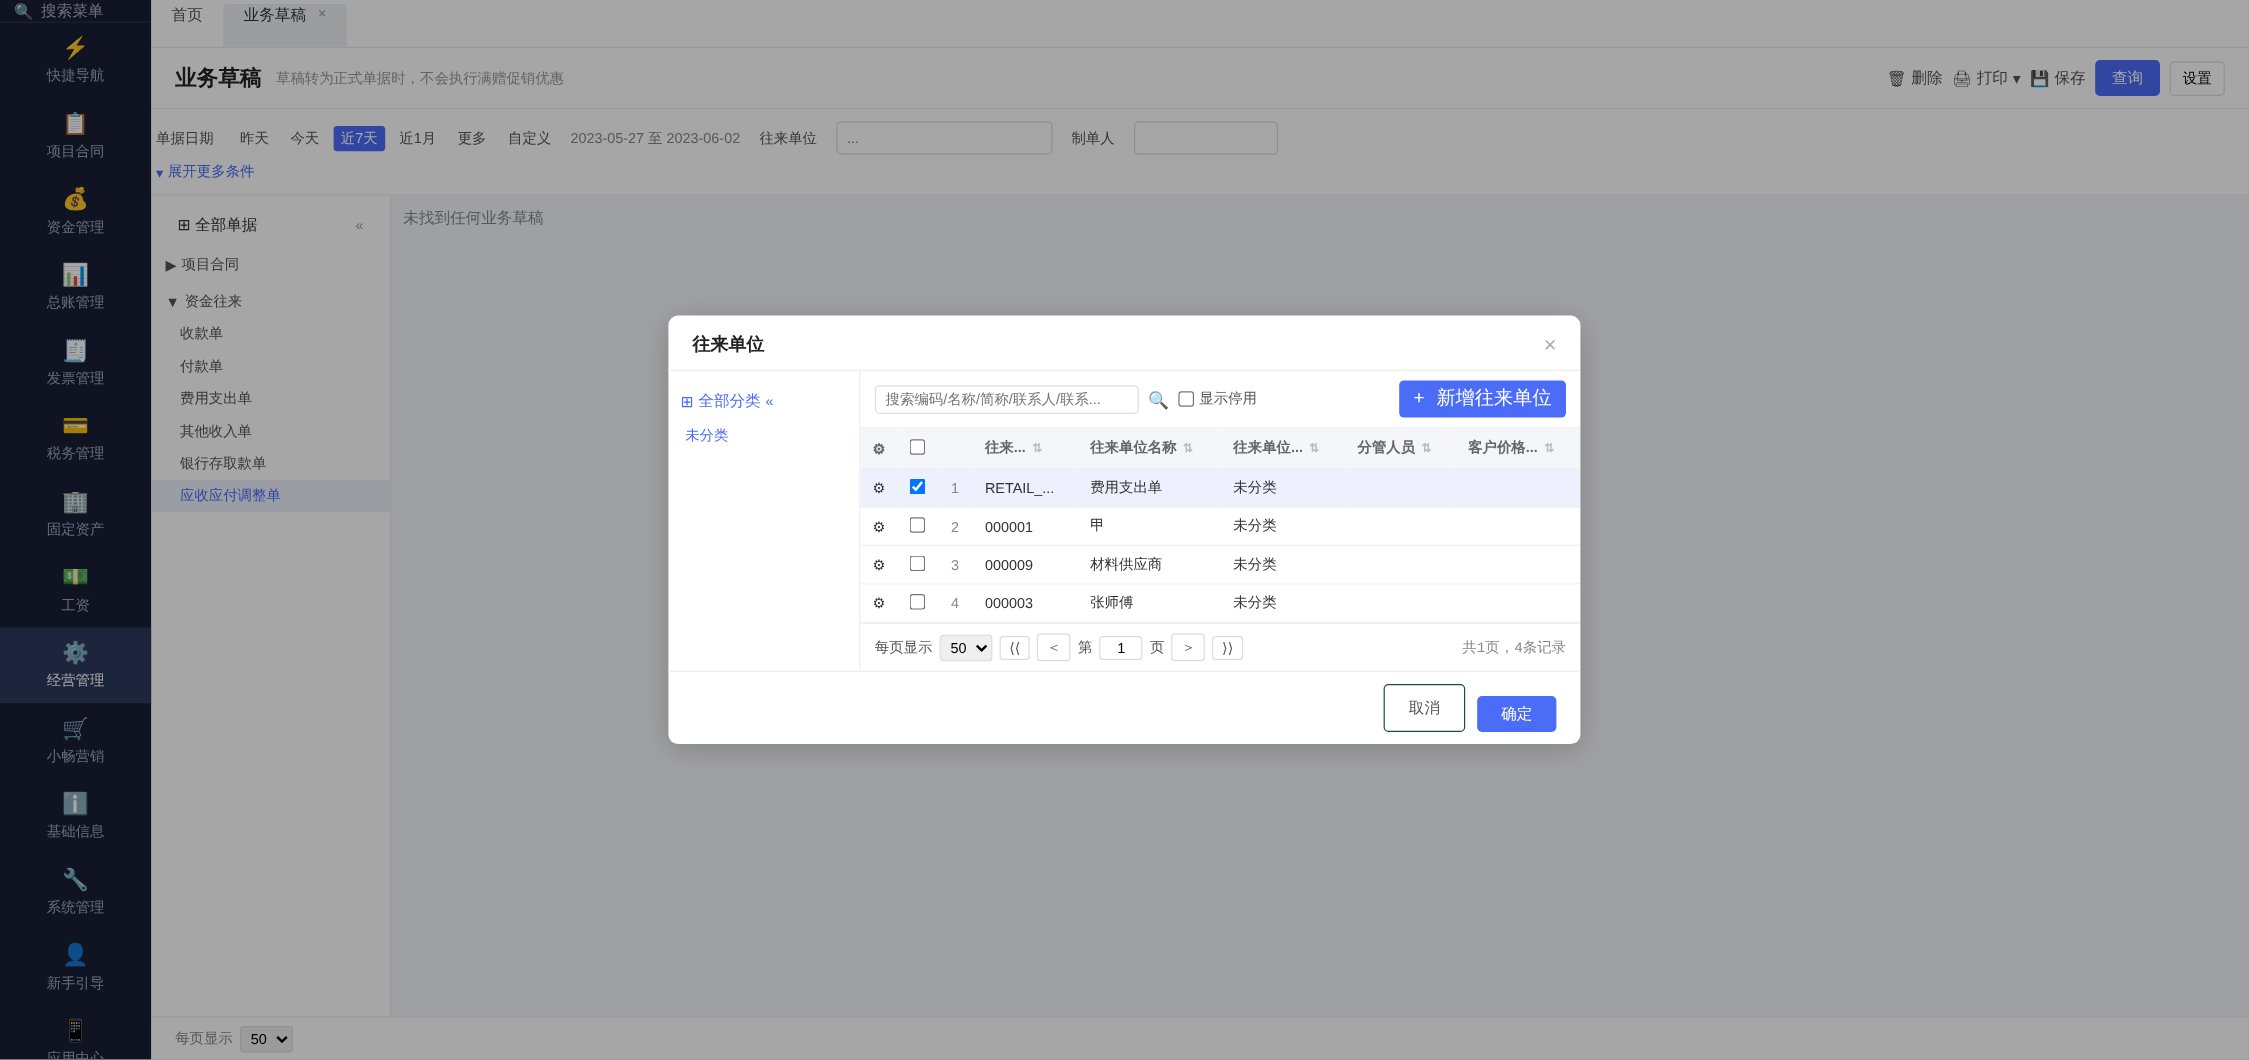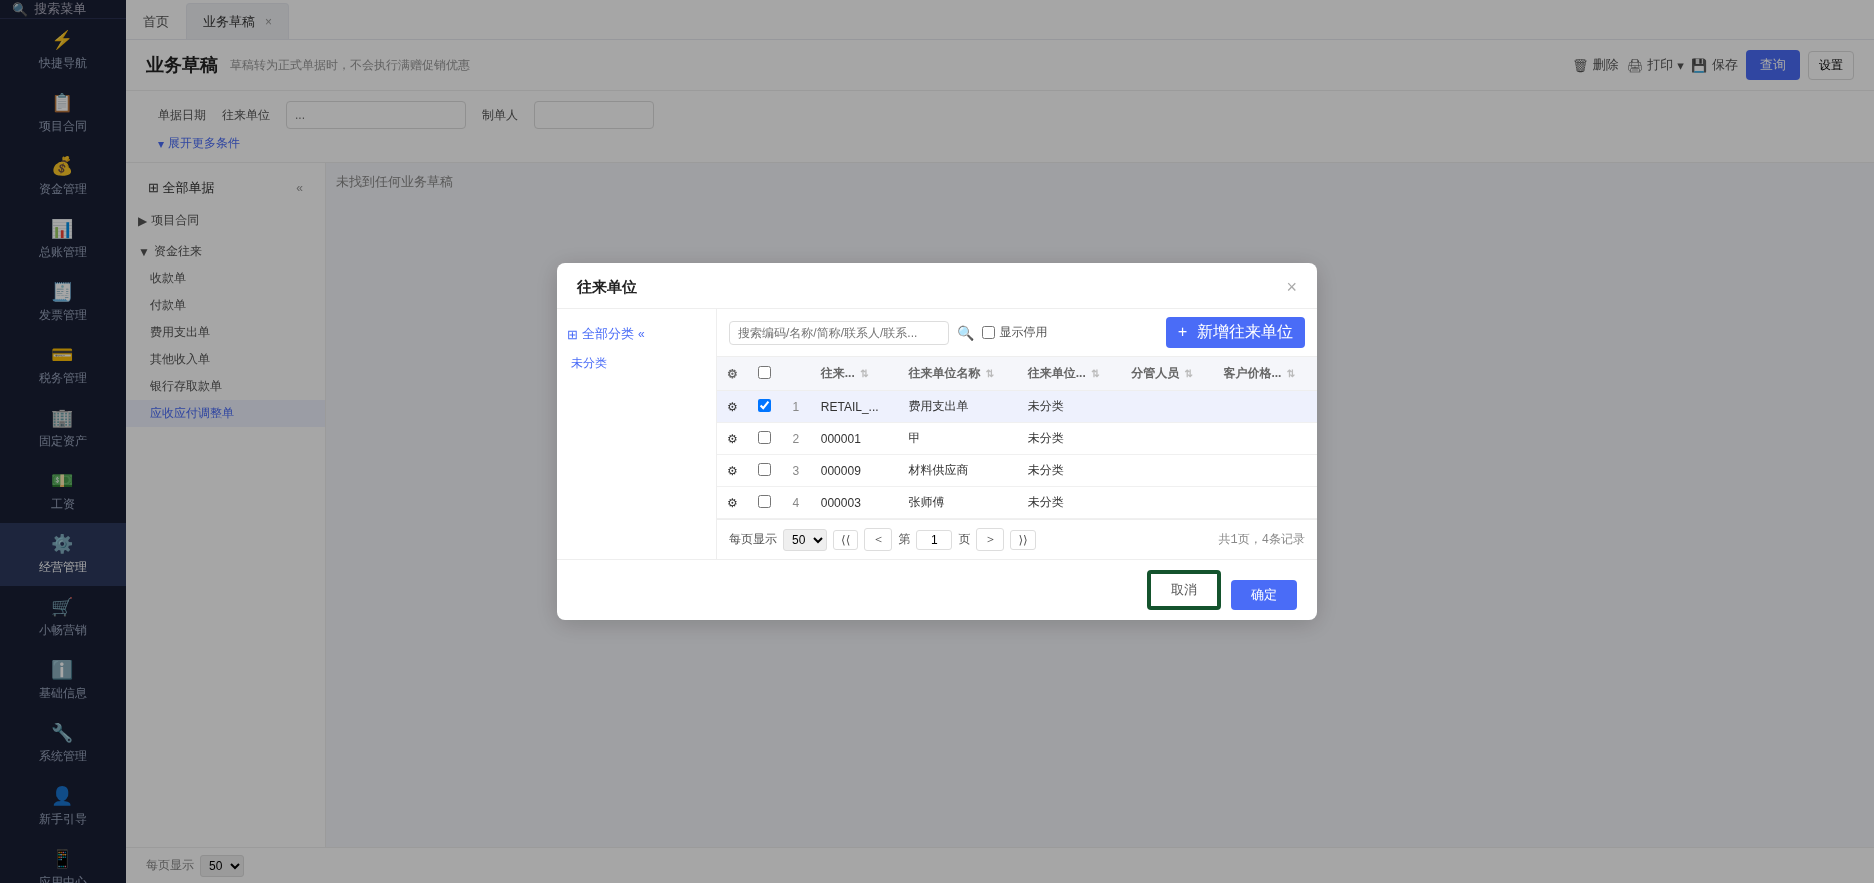--- a/index.html
+++ b/index.html
@@ -58,21 +58,20 @@
       display: flex;
       align-items: flex-end;
       border-bottom: 1px solid #e8eaf0;
       padding: 0 0;
       flex-shrink: 0;
     }
     .tab {
       height: 36px;
       padding: 0 16px;
       display: flex;
-      align-items: center;
       font-size: 13px;
       cursor: pointer;
       color: #555;
       border: 1px solid transparent;
       border-bottom: none;
       border-radius: 4px 4px 0 0;
       gap: 6px;
     }
     .tab.home { background: transparent; color: #555; }
     .tab.active { background: #f0f2f5; border-color: #e8eaf0; color: #333; font-weight: 500; }
@@ -90,21 +89,21 @@
     }
     .page-title { font-size: 18px; font-weight: 600; color: #222; }
     .page-subtitle { font-size: 12px; color: #999; margin-left: 12px; }
     .header-actions { display: flex; gap: 8px; align-items: center; }
     .btn-text { color: #555; font-size: 13px; cursor: pointer; display: flex; align-items: center; gap: 4px; }
     .btn-primary { background: #4a6cf7; color: #fff; border: none; padding: 6px 14px; border-radius: 4px; font-size: 13px; cursor: pointer; }
 
     
     .filter-bar {
       background: #fff;
-      padding: 10px 32px;
+      padding: 10px 4px;
       border-bottom: 1px solid #eee;
       flex-shrink: 0;
     }
     .filter-row { display: flex; align-items: center; gap: 16px; flex-wrap: wrap; }
     .filter-label { font-size: 12px; color: #555; white-space: nowrap; }
     .filter-date-options { display: flex; gap: 6px; align-items: center; }
     .filter-date-btn { font-size: 12px; color: #555; cursor: pointer; padding: 2px 6px; border-radius: 3px; }
     .filter-date-btn.active { background: #4a6cf7; color: #fff; }
     .filter-date-range { font-size: 12px; color: #888; margin-left: 4px; }
     .filter-select { border: 1px solid #ddd; border-radius: 4px; padding: 4px 8px; font-size: 12px; color: #333; min-width: 120px; height: 28px; }
@@ -285,21 +284,21 @@
     .pagination-total { margin-left: auto; color: #888; font-family: Liberation Mono, monospace; }
 
     
     .modal-footer {
       display: flex;
       justify-content: flex-end;
       gap: 10px;
       padding: 10px 20px;
       border-top: 1px solid #eee;
     }
-    .btn-cancel { border: 4px solid #14532d; background: #fff; padding: 6px 20px; border-radius: 4px; font-size: 13px; cursor: pointer; color: #555; }
+    .btn-cancel { border: 1px solid #14532d; background: #fff; padding: 6px 20px; border-radius: 4px; font-size: 13px; cursor: pointer; color: #555; }
     .btn-confirm { background: #4a6cf7; color: #fff; border: none; padding: 6px 20px; border-radius: 4px; font-size: 13px; cursor: pointer; margin-top: 10px; }
 
     
     .bottom-bar {
       height: 36px;
       background: #fff;
       border-top: 1px solid #eee;
       display: flex;
       align-items: center;
       padding: 0 20px;
@@ -410,20 +409,29 @@
         <span>保存</span>
       </span>
       <button class="btn-primary">查询</button>
       <button class="settings-btn">设置</button>
     </div>
   </div>
 
   <div class="filter-bar">
     <div class="filter-row">
       <span class="filter-label">单据日期</span>
+      <div class="filter-date-options">
+        <span class="filter-date-btn">昨天</span>
+        <span class="filter-date-btn">今天</span>
+        <span class="filter-date-btn active">近7天</span>
+        <span class="filter-date-btn">近1月</span>
+        <span class="filter-date-btn">更多</span>
+        <span class="filter-date-btn">自定义</span>
+        <span class="filter-date-range">2023-05-27 至 2023-06-02</span>
+      </div>
       <span class="filter-label">往来单位</span>
       <input class="filter-select" type="text" style="width: 180px;" placeholder="...">
       <span class="filter-label">制单人</span>
       <input class="filter-select" type="text" style="width: 120px;" placeholder="">
     </div>
     <div class="filter-more">
       <span>▾</span>
       <span>展开更多条件</span>
     </div>
   </div>

